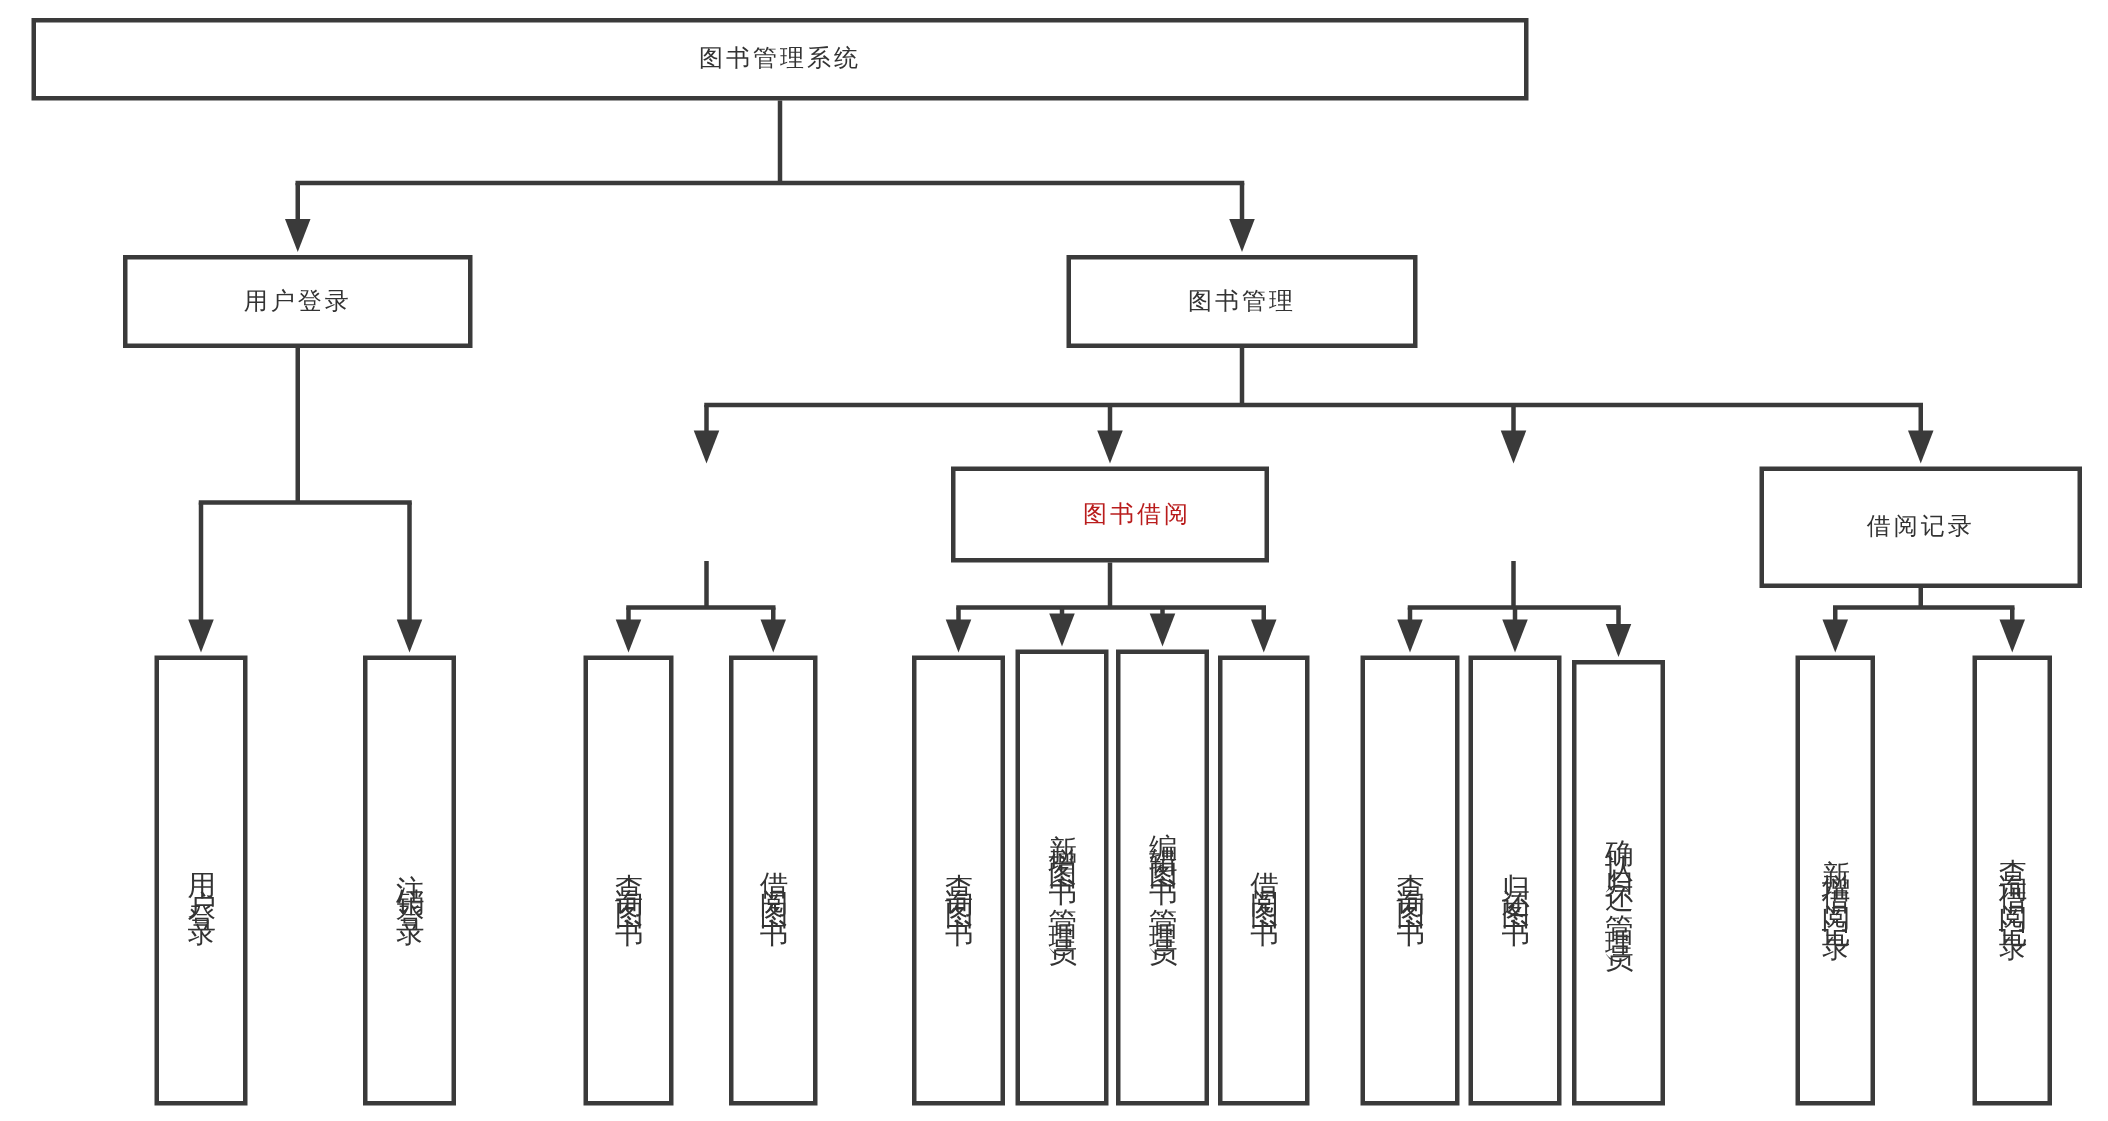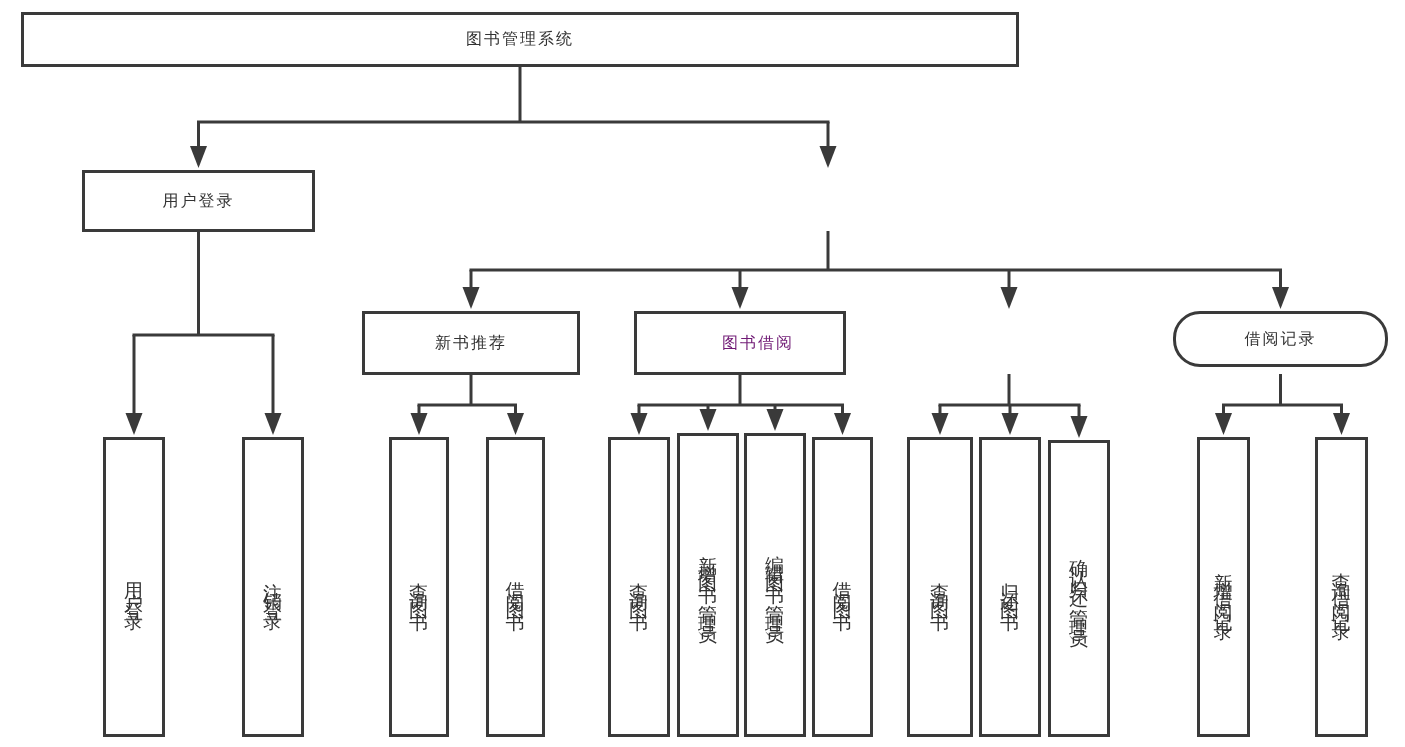--- a/index.html
+++ b/index.html
@@ -115,27 +115,27 @@
       <polygon points="1215,413 1232,413 1223.5,435" fill="#3a3a3a"></polygon>
       <line x1="1341.5" y1="405" x2="1341.5" y2="419" stroke="#3a3a3a" stroke-width="3"></line>
       <polygon points="1333,413 1350,413 1341.5,435" fill="#3a3a3a"></polygon>
     </svg>
 <div class="node horizontal" style="left: 21px; top: 12px; width: 998px; height: 55px; border-color: rgb(58, 58, 58); background: rgb(255, 255, 255); color: rgb(51, 51, 51);">
       <span class="node-label">图书管理系统</span>
     </div>
     <div class="node horizontal" style="left: 82px; top: 170px; width: 233px; height: 62px; border-color: rgb(58, 58, 58); background: rgb(255, 255, 255); color: rgb(51, 51, 51);">
       <span class="node-label">用户登录</span>
     </div>
-    <div class="node horizontal" style="left: 362px; top: 311px; width: 218px; height: 64px; border-color: rgb(58, 58, 58); background: rgb(255, 255, 255); color: rgb(51, 51, 51);">
-      <span class="node-label">新书推荐</span>
+    <div class="node horizontal" style="left: 711px; top: 170px; width: 234px; height: 62px; border-color: rgb(58, 58, 58); background: rgb(255, 255, 255); color: rgb(51, 51, 51);">
+      <span class="node-label">图书管理</span>
     </div>
-    <div class="node horizontal" style="left: 634px; top: 311px; width: 212px; height: 64px; border-color: rgb(58, 58, 58); background: rgb(255, 255, 255); color: #701a75; padding-left: 36px;">
+    <div class="node horizontal" style="left: 634px; top: 311px; width: 212px; height: 64px; border-color: rgb(58, 58, 58); background: rgb(255, 255, 255); color: #b91c1c; padding-left: 36px;">
       <span class="node-label">图书借阅</span>
     </div>
-    <div class="node horizontal" style="left: 1173px; top: 311px; width: 215px; height: 56px; border-color: rgb(58, 58, 58); background: rgb(255, 255, 255); color: rgb(51, 51, 51); border-radius: 27px;">
+    <div class="node horizontal" style="left: 1173px; top: 311px; width: 215px; height: 81px; border-color: rgb(58, 58, 58); background: rgb(255, 255, 255); color: rgb(51, 51, 51);">
       <span class="node-label">借阅记录</span>
     </div>
     <div class="node vertical" style="left: 103px; top: 437px; width: 62px; height: 300px; border-color: rgb(58, 58, 58); background: rgb(255, 255, 255); color: rgb(51, 51, 51);">
       <span class="node-label">用户登录</span>
     </div>
     <div class="node vertical" style="left: 242px; top: 437px; width: 62px; height: 300px; border-color: rgb(58, 58, 58); background: rgb(255, 255, 255); color: rgb(51, 51, 51);">
       <span class="node-label">注销登录</span>
     </div>
     <div class="node vertical" style="left: 389px; top: 437px; width: 60px; height: 300px; border-color: rgb(58, 58, 58); background: rgb(255, 255, 255); color: rgb(51, 51, 51);">
       <span class="node-label">查询图书</span>

